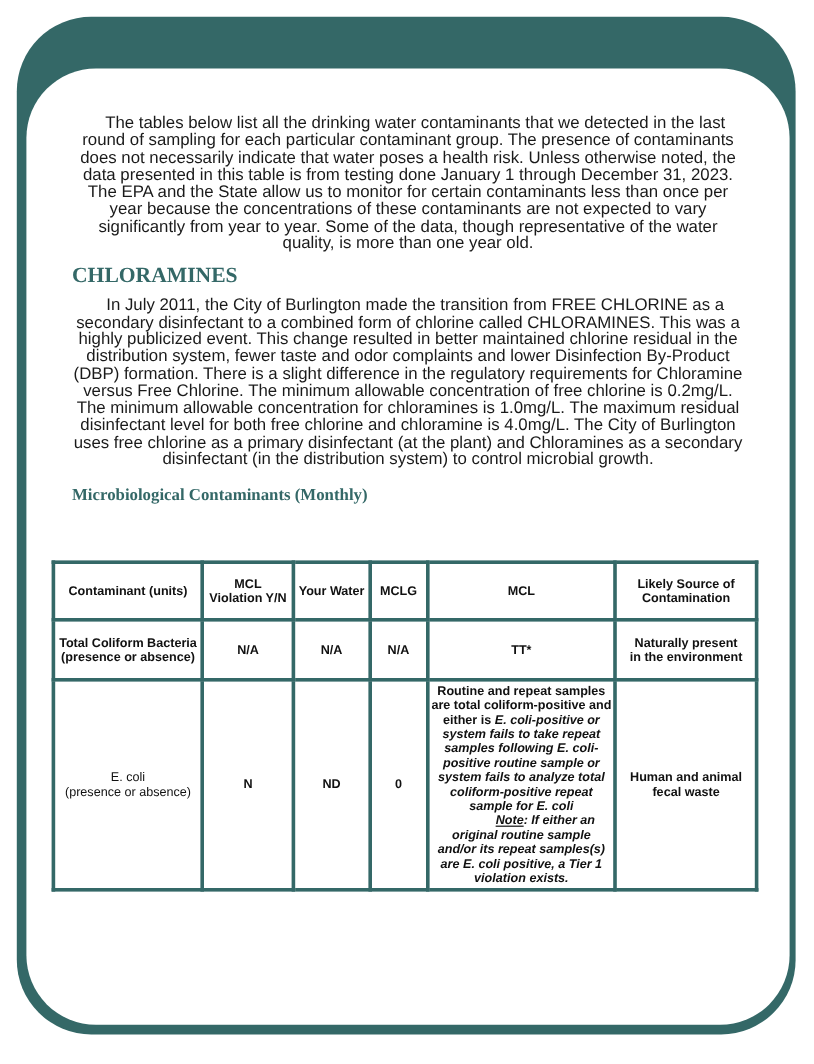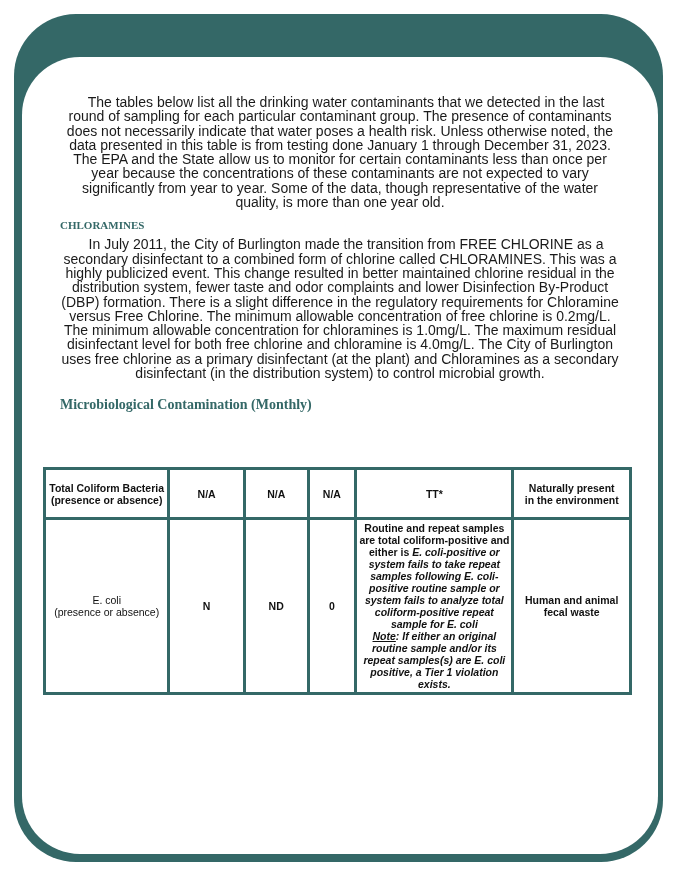--- a/index.html
+++ b/index.html
@@ -16,67 +16,75 @@
   .h1 {
     font-family: "Liberation Serif", serif; font-weight: bold; color: #346867;
     font-size: 15.5px; letter-spacing: 0.1px; margin: 0 0 18px 2px;
   }
   .para {
     font-family: Liberation Sans, sans-serif; font-size: 14px; line-height: 14.3px; color: #1a1a1a;
     margin: 0 0 0 2px; text-align: center; width: 560px;
   }
   .h2 {
     font-family: "Liberation Serif", serif; font-weight: bold; color: #346867;
-    font-size: 11px; margin: 10px 0 6px 2px;
+    font-size: 18px; margin: 10px 0 6px 2px;
   }
   .h3 {
     font-family: "Liberation Serif", serif; font-weight: bold; color: #346867;
     font-size: 14px; margin: 17px 0 13px 2px;
   }
   table.data {
     position: absolute; left: 43px; top: 467px; width: 589px;
     border-collapse: collapse; font-family: "Liberation Sans", sans-serif;
     font-size: 10.5px; color: #111;
   }
   table.data td, table.data th {
     border: 3px solid #346867; padding: 2px 2px; text-align: center; vertical-align: middle;
     font-weight: bold;
   }
   table.data th { height: 41px; }
   tr.row1 td { height: 43px; }
   tr.row2 td { height: 158px; }
   td.left { text-align: left; }
   td.mcl-text { text-align: left; font-weight: normal; line-height: 12px; padding: 3px 2px; }
   td.mcl-text i { font-weight: bold; font-style: italic; text-align: center; }
-  td.mcl-text u { text-decoration: underline; }
+  td.mcl-text u { text-decoration: underline; margin-left: 40px; }
   .nobold { font-weight: normal !important; }
 </style>
 </head>
 <body>
 
 <div class="frame-outer"></div>
 <div class="frame-inner"></div>
 
 <div class="content">
   <p class="para" style="text-indent:12px;"><span>The tables below list all the drinking water contaminants that we detected in the last round of sampling for each particular contaminant group. The presence of contaminants does not necessarily indicate that water poses a health risk. Unless otherwise noted, the data presented in this table is from testing done January 1 through December 31, 2023. The EPA and the State allow us to monitor for certain contaminants less than once per year because the concentrations of these contaminants are not expected to vary significantly from year to year. Some of the data, though representative of the water quality, is more than one year old.</span></p>
   <div class="h2">CHLORAMINES</div>
   <p class="para" style="text-indent:12px;"><span>In  July 2011, the City of Burlington made the transition from FREE CHLORINE as a secondary disinfectant to a combined form of chlorine called CHLORAMINES. This was a highly publicized event. This change resulted in better maintained chlorine residual in the distribution system, fewer taste and odor complaints and lower Disinfection By-Product (DBP) formation. There is a slight difference in the regulatory requirements for Chloramine versus Free Chlorine. The minimum allowable concentration of free chlorine is 0.2mg/L. The minimum allowable concentration for chloramines is 1.0mg/L. The maximum residual disinfectant level for both free chlorine and chloramine is 4.0mg/L. The City of Burlington uses free chlorine as a primary disinfectant (at the plant) and Chloramines as a secondary disinfectant (in the distribution system) to control microbial growth.</span></p>
-  <div class="h3">Microbiological Contamination (Monthly)</div>
+  <div class="h3">Microbiological Contaminants (Monthly)</div>
 </div>
 
 <table class="data">
   <colgroup>
     <col style="width:125px">
       <col style="width:76px">
       <col style="width:64px">
       <col style="width:48px">
       <col style="width:158px">
       <col style="width:118px">
   </colgroup>
   <tbody>
+      <tr>
+    <th>Contaminant (units)</th>
+    <th><span>MCL</span><br><span>Violation Y/N</span></th>
+    <th>Your Water</th>
+    <th>MCLG</th>
+    <th>MCL</th>
+    <th><span>Likely Source of</span><br><span>Contamination</span></th>
+  </tr>
   <tr class="row1">
     <td class="left"><span>Total Coliform Bacteria</span><br><span>(presence or absence)</span></td>
     <td>N/A</td>
     <td>N/A</td>
     <td>N/A</td>
     <td style="font-weight:bold">TT*</td>
     <td><span>Naturally present</span><br><span>in the environment</span></td>
   </tr>
   <tr class="row2">
     <td class="left nobold"><span>E. coli</span><br><span>(presence or absence)</span></td>

